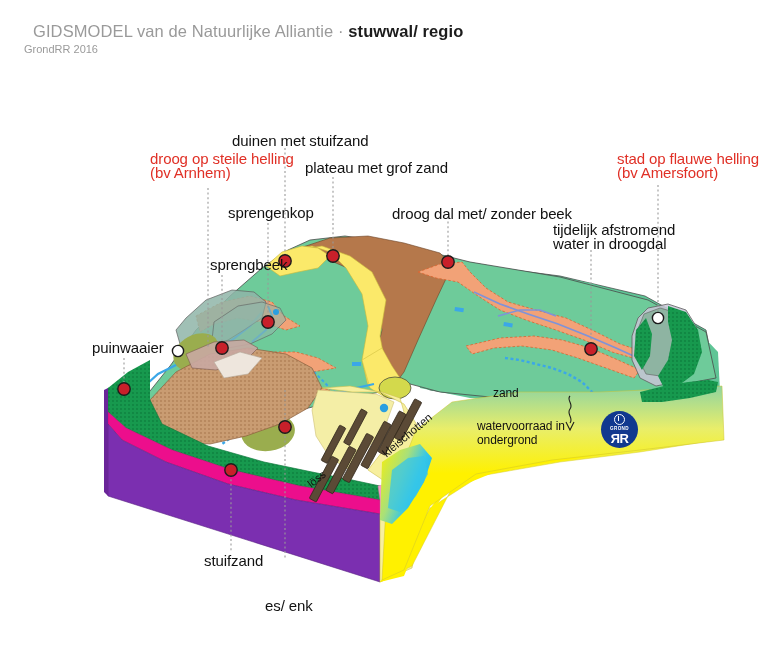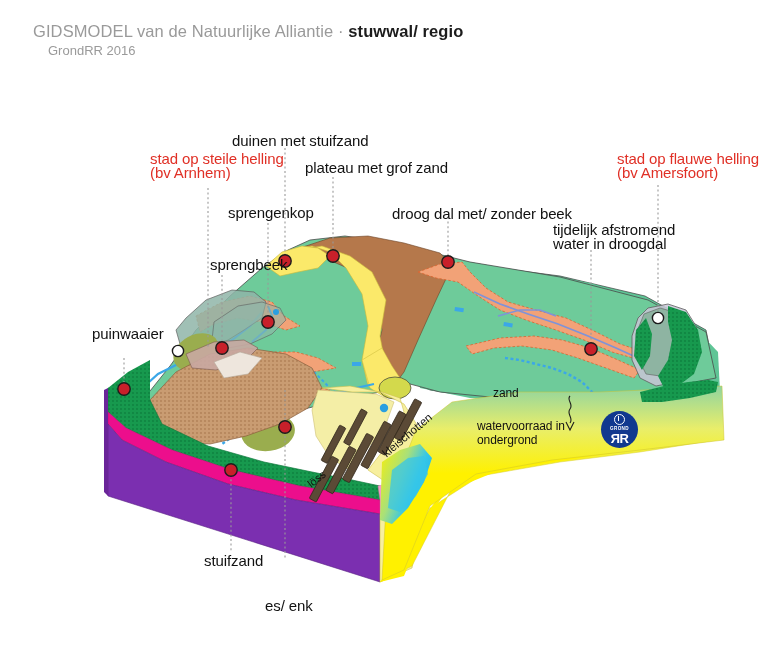--- a/index.html
+++ b/index.html
@@ -10,22 +10,22 @@
   }
   #stage{position:absolute;left:0;top:0;width:768px;height:648px;}
 
   
   .hdr-main{
     position:absolute;left:33px;top:22px;
     font-size:16.5px;color:#9a9a9a;white-space:nowrap;letter-spacing:.1px;
   }
   .hdr-main b{color:#1c1c1c;font-weight:bold;}
   .hdr-sub{
-    position:absolute;left:48px;top:43px;
-    font-size:13px;color:#9a9a9a;white-space:nowrap;
+    position:absolute;left:24px;top:43px;
+    font-size:11px;color:#9a9a9a;white-space:nowrap;
   }
   .hdr-step{
     position:absolute;left:553px;top:24px;
     font-size:14.5px;font-weight:bold;color:#1c1c1c;white-space:nowrap;
   }
 
   
   .lbl{
     position:absolute;font-size:15px;color:#111;line-height:13.5px;
     white-space:pre;letter-spacing:-.1px;
@@ -253,26 +253,26 @@
       <circle cx="285" cy="427" r="6.2" fill="#c8202a" stroke="#1c1c1c" stroke-width="1.4"></circle>
       <circle cx="178" cy="351" r="5.6" fill="#ffffff" stroke="#1c1c1c" stroke-width="1.4"></circle>
       <circle cx="658" cy="318" r="5.6" fill="#ffffff" stroke="#1c1c1c" stroke-width="1.4"></circle>
     </g>
 
     <circle cx="384" cy="408" r="4.2" fill="#2a9fe0"></circle>
     <circle cx="276" cy="312" r="3" fill="#2a9fe0"></circle>
   </svg>
 
   <div class="lbl" style="left:232px;top:134px;">duinen met stuifzand</div>
-  <div class="lbl red" style="left:150px;top:152px;">stad op steile helling
+  <div class="lbl red" style="left:150px;top:152px;">droog op steile helling
 (bv Arnhem)</div>
   <div class="lbl" style="left:305px;top:161px;">plateau met grof zand</div>
   <div class="lbl" style="left:228px;top:206px;">sprengenkop</div>
   <div class="lbl" style="left:182px;top:258px;margin-left:28px;">sprengbeek</div>
-  <div class="lbl" style="left:92px;top:327px;">puinwaaier</div>
+  <div class="lbl" style="left:92px;top:341px;">puinwaaier</div>
   <div class="lbl" style="left:392px;top:207px;">droog dal met/ zonder beek</div>
   <div class="lbl" style="left:553px;top:223px;">tijdelijk afstromend
 water in droogdal</div>
   <div class="lbl red" style="left:617px;top:152px;">stad op flauwe helling
 (bv Amersfoort)</div>
   <div class="lbl" style="left:204px;top:554px;">stuifzand</div>
   <div class="lbl" style="left:265px;top:599px;">es/ enk</div>
 
   <div class="inlbl" style="left:493px;top:386px;">zand</div>
   <div class="inlbl" style="left:477px;top:419px;">watervoorraad in

